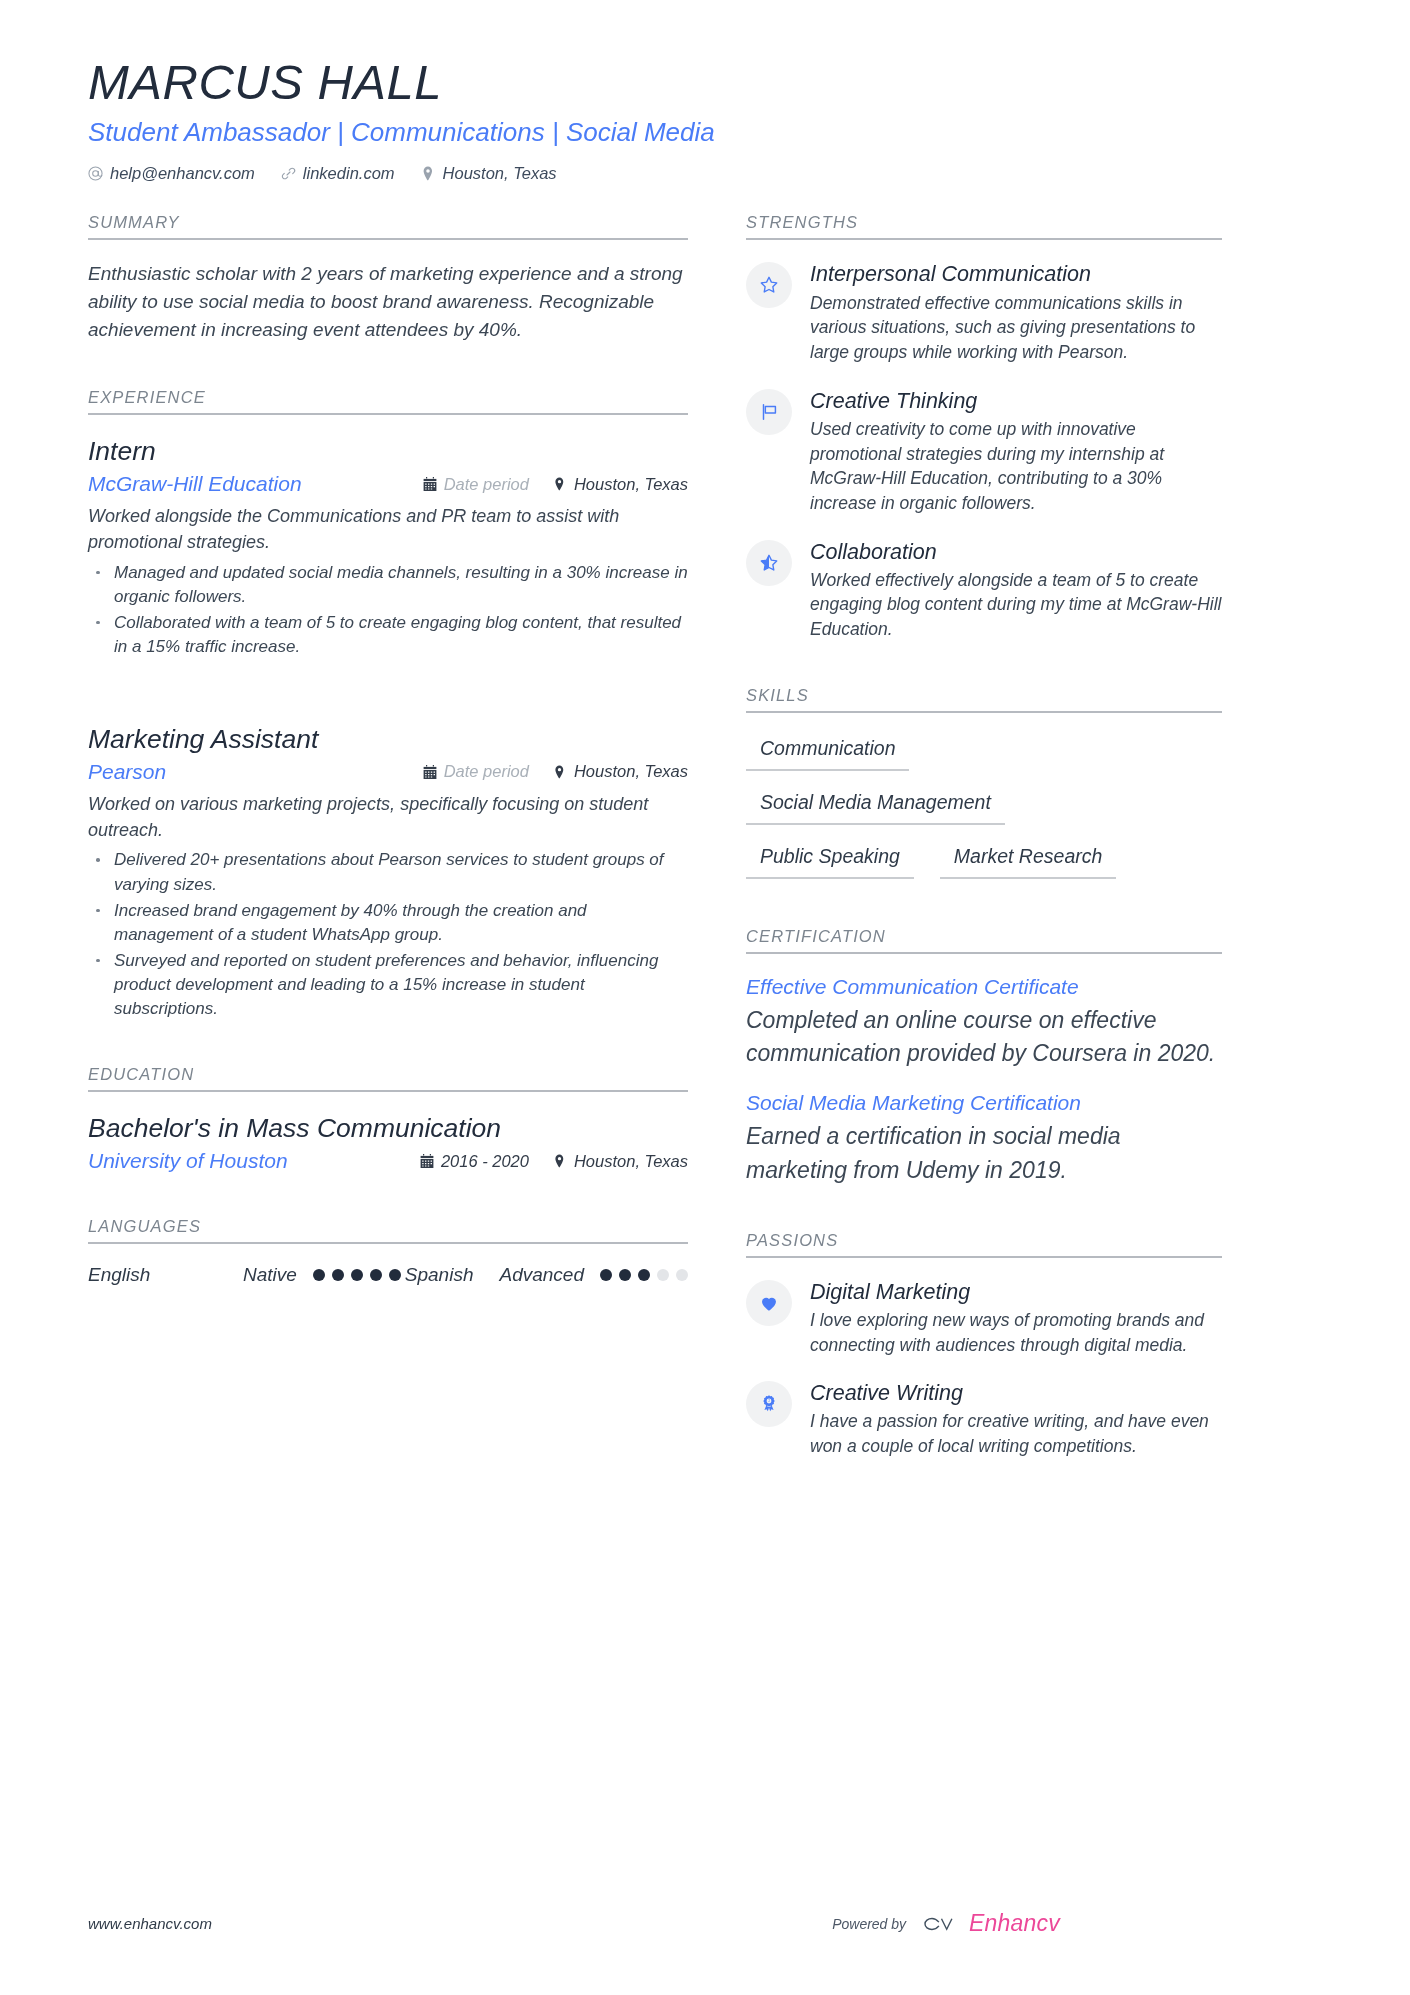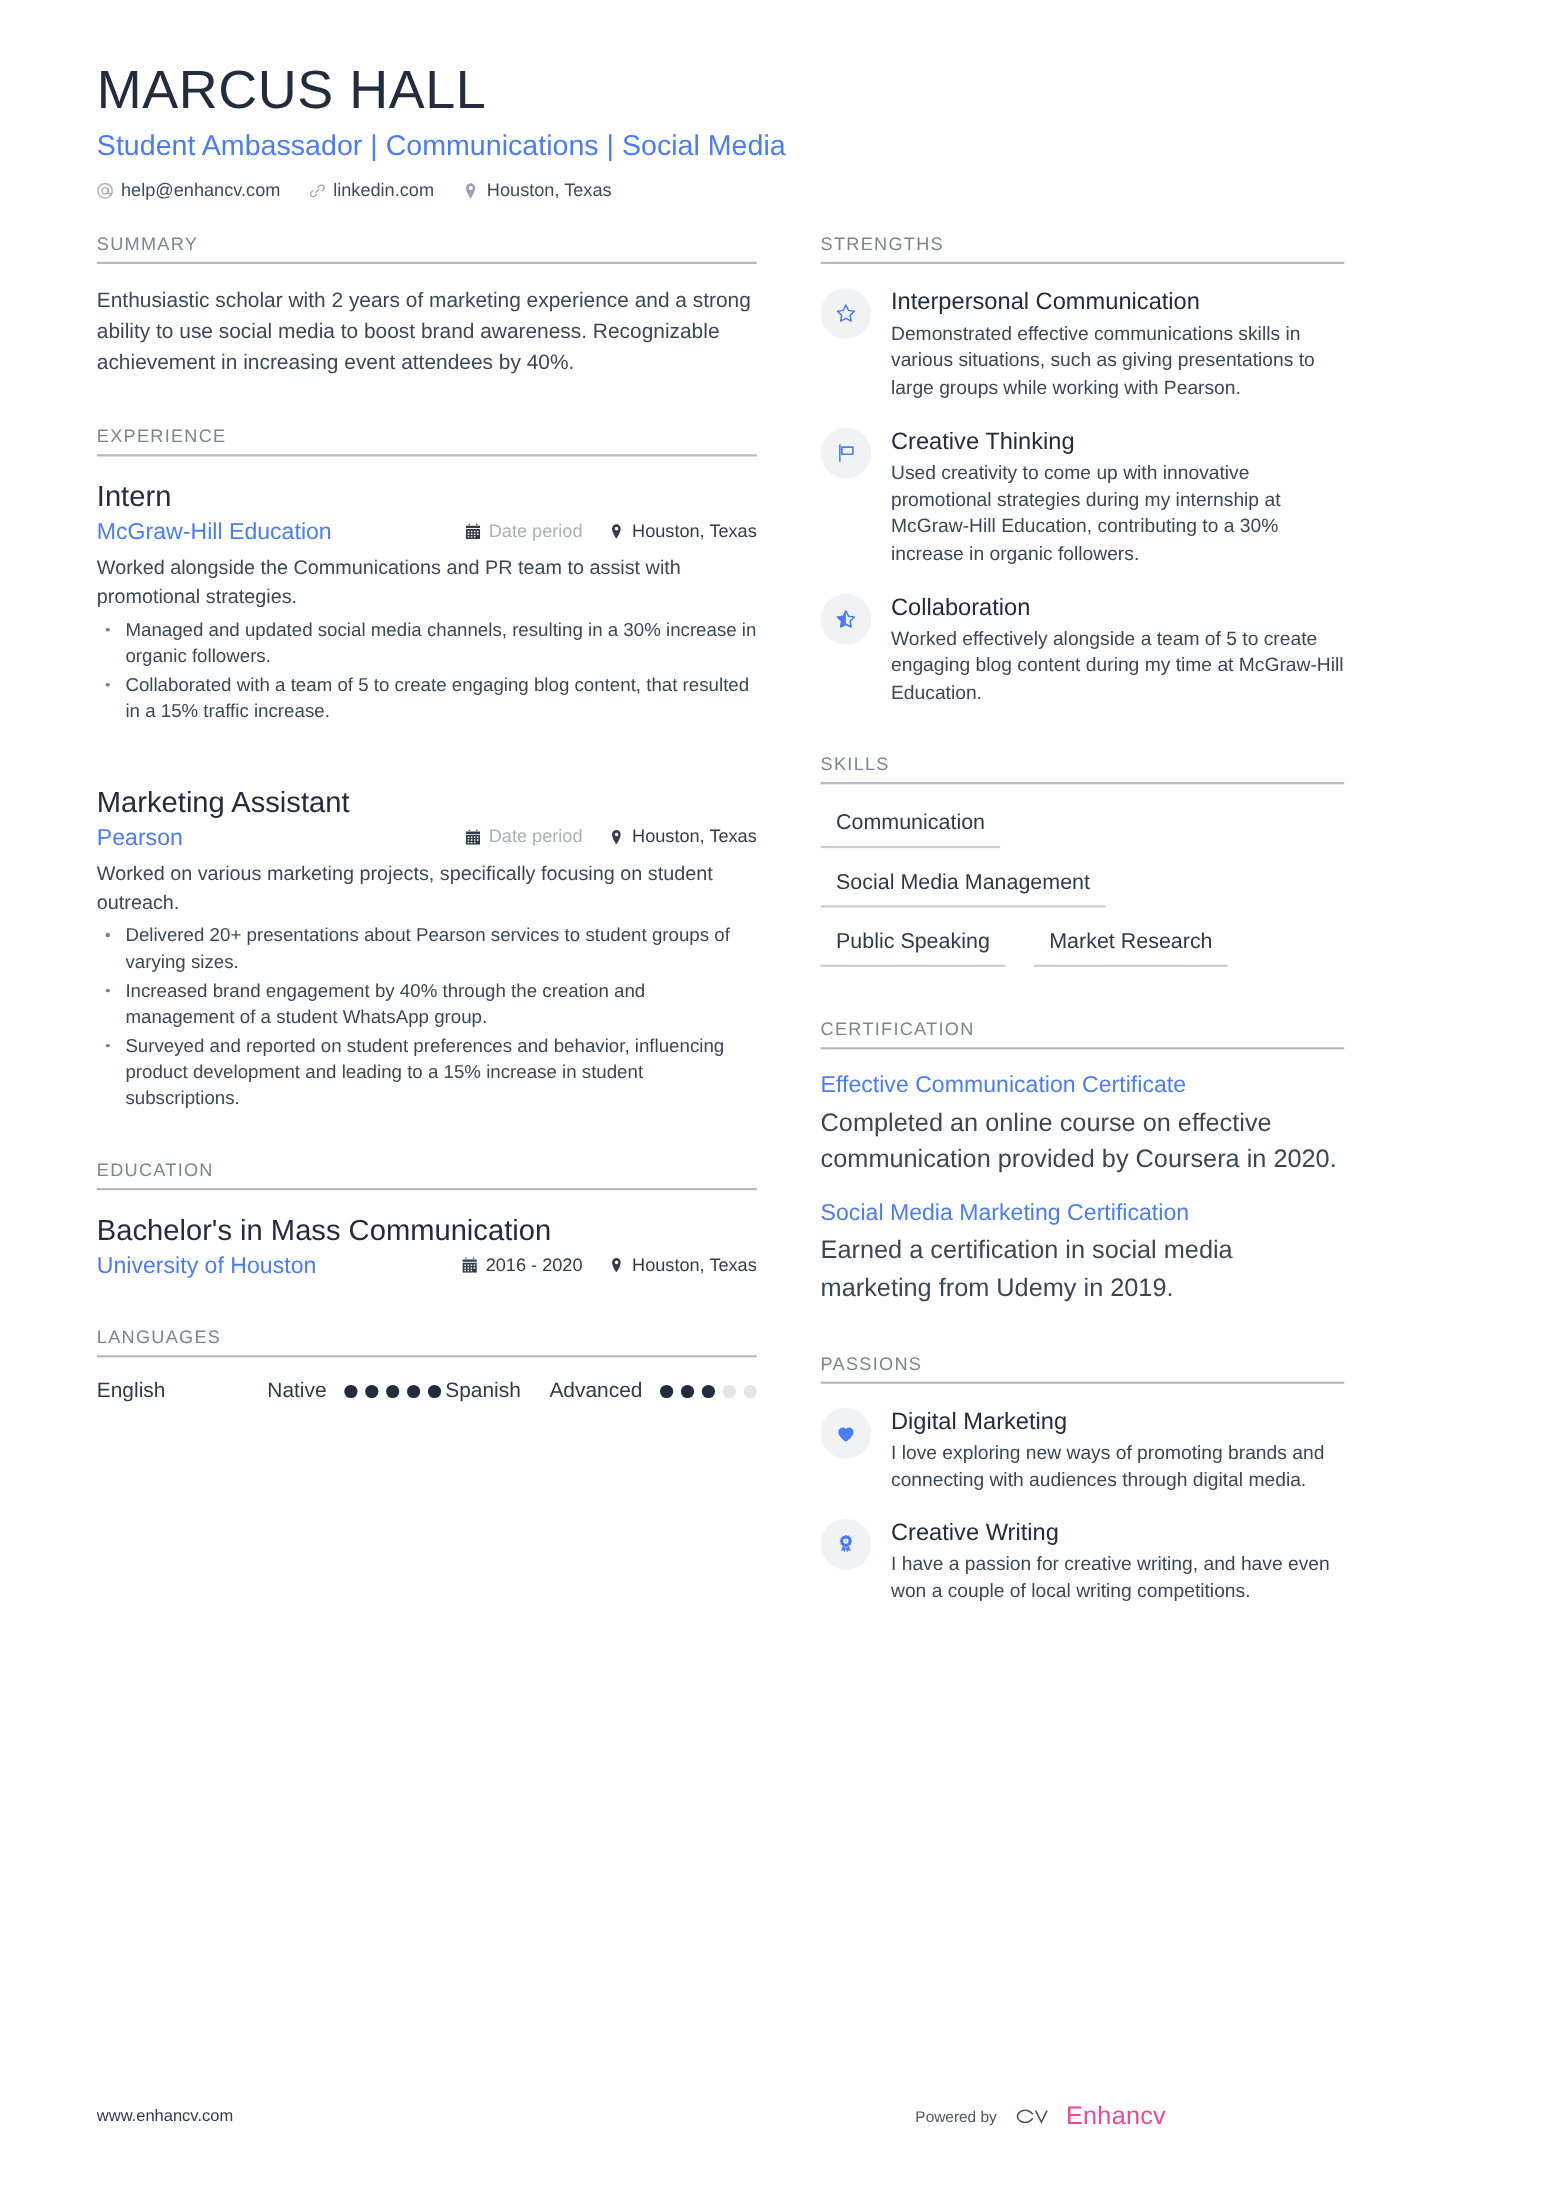--- a/index.html
+++ b/index.html
@@ -14,20 +14,21 @@
     color: #2c3a4b;
     -webkit-font-smoothing: antialiased;
   }
 
   .page {
     position: relative;
     width: 1148px;
     min-height: 1995px;
     background: #ffffff;
     padding: 56px 88px 0 88px;
+    font-style: italic;
   }
 
   
   .header { margin-bottom: 30px; }
 
   .full-name {
     font-size: 49px;
     font-weight: 400;
     letter-spacing: 0.5px;
     color: #222c3c;
@@ -95,21 +96,21 @@
   .sec-gap-sm { height: 22px; }
 
   
   .body-text {
     font-size: 19px;
     line-height: 1.47;
     color: #3c4754;
   }
 
   
-  .entry { margin-bottom: 32px; }
+  .entry { margin-bottom: 42px; }
   .entry:last-child { margin-bottom: 0; }
 
   .entry-title {
     font-size: 26.5px;
     font-weight: 400;
     color: #222c3c;
     line-height: 1.24;
     margin-bottom: 4px;
   }
 

